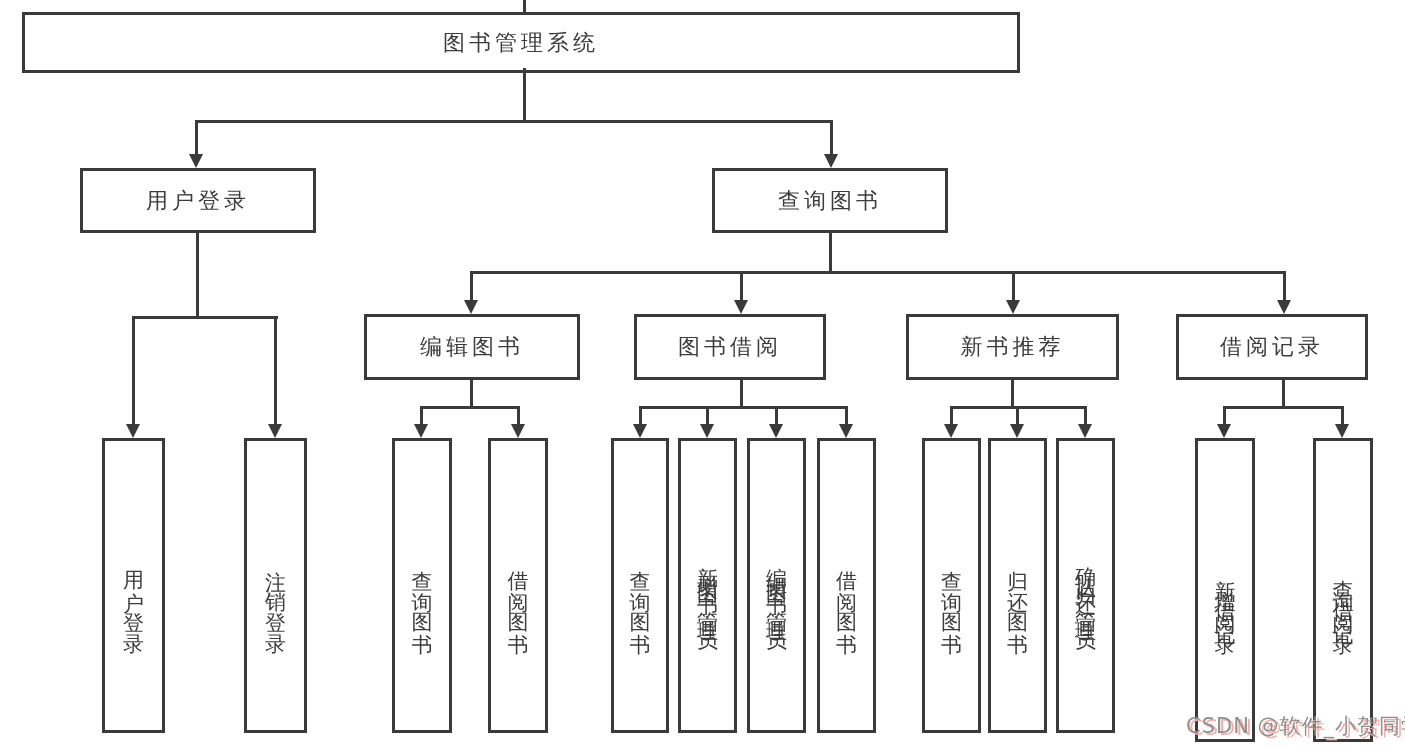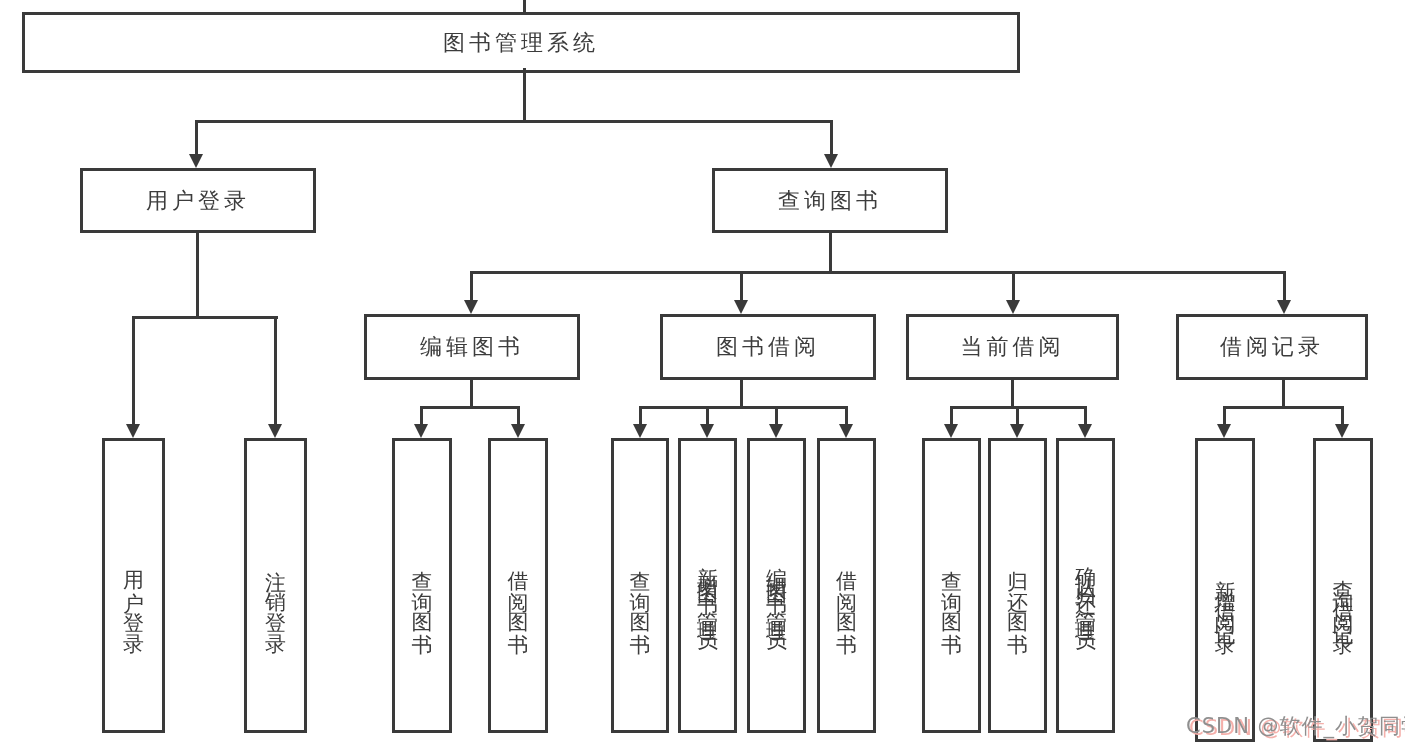--- a/index.html
+++ b/index.html
@@ -75,26 +75,26 @@
   </div>
 
   <div class="node hnode" style="left:712px;top:168px;width:236px;height:65px">
     <span>查询图书</span>
   </div>
 
   <div class="node hnode" style="left:364px;top:314px;width:216px;height:66px">
     <span>编辑图书</span>
   </div>
 
-  <div class="node hnode" style="left:660px;top:314px;width:216px;height:66px">
+  <div class="node hnode" style="left:634px;top:314px;width:192px;height:66px">
     <span>图书借阅</span>
   </div>
 
   <div class="node hnode" style="left:906px;top:314px;width:213px;height:66px">
-    <span>当前借阅</span>
+    <span>新书推荐</span>
   </div>
 
   <div class="node hnode" style="left:1176px;top:314px;width:192px;height:66px">
     <span>借阅记录</span>
   </div>
 
   <div class="node leaf sp-wide" style="left:102px;top:438px;width:63px;height:295px">
     <span class="vtext">用户登录</span>
   </div>
   <div class="node leaf sp-wide" style="left:244px;top:438px;width:63px;height:295px">

